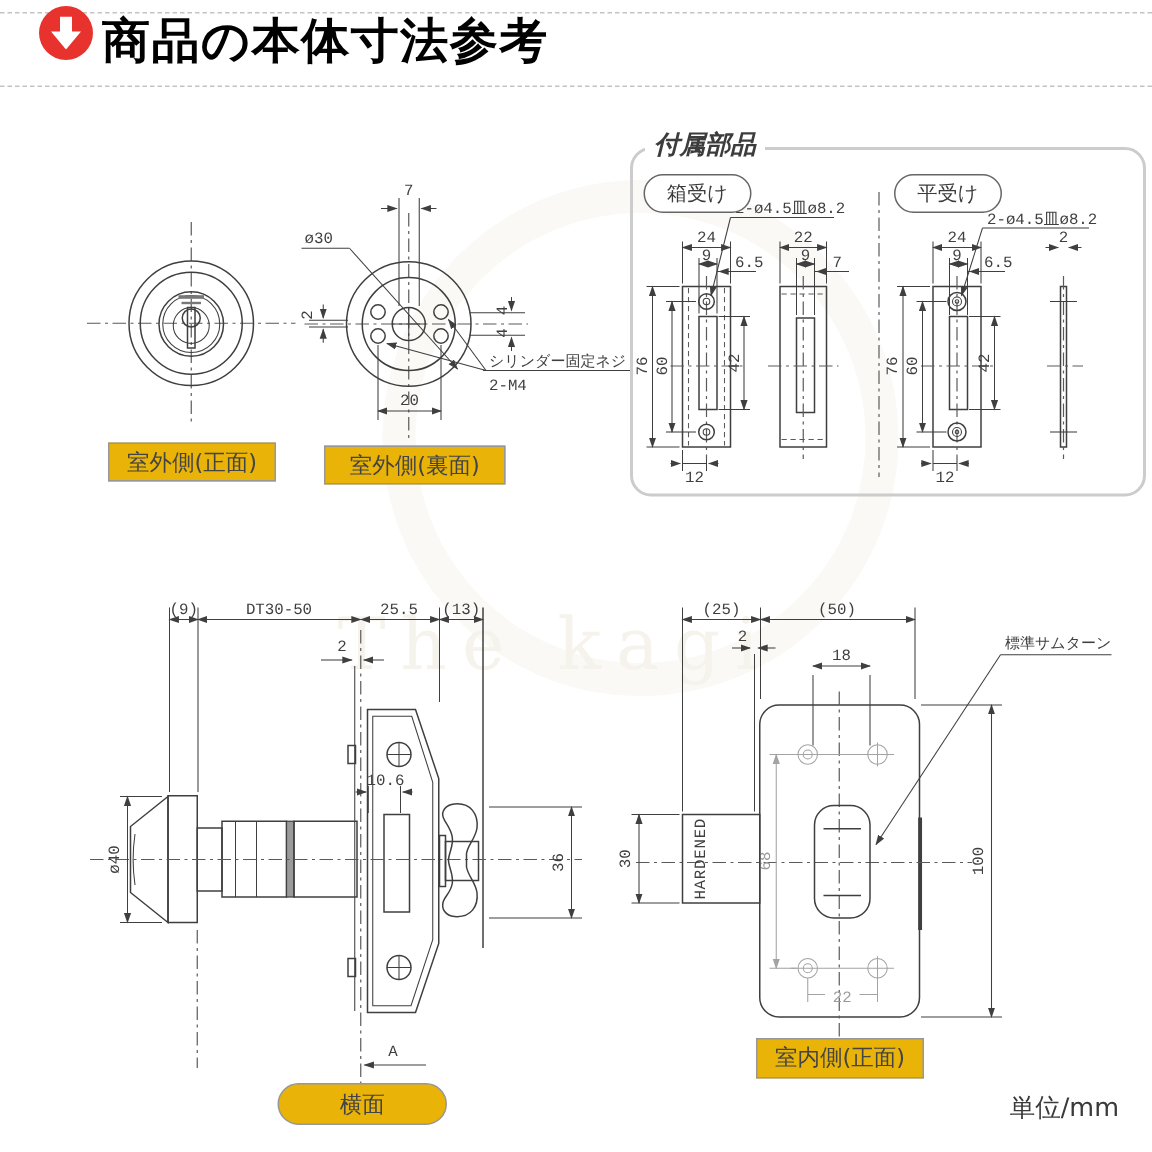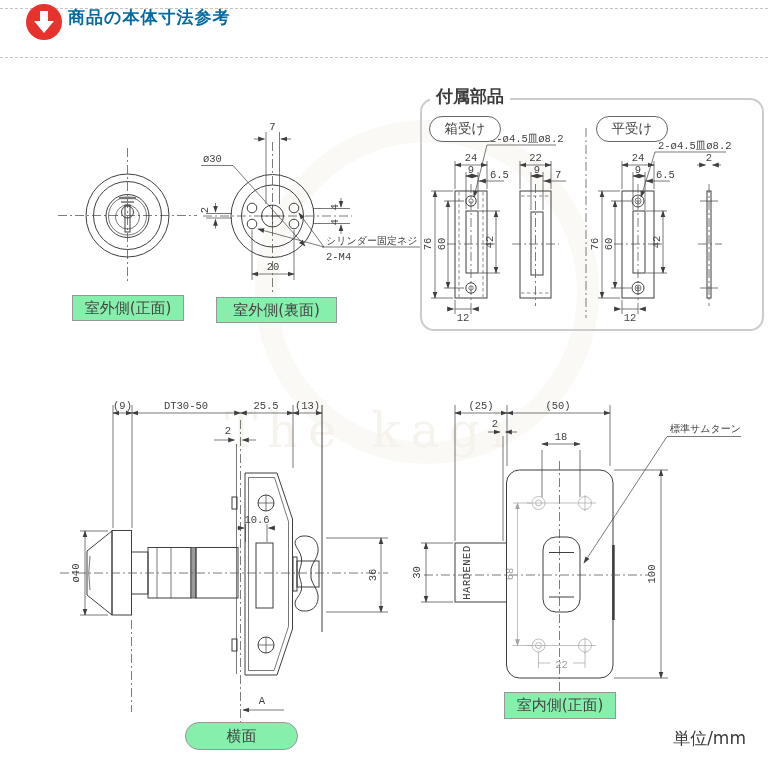--- a/index.html
+++ b/index.html
@@ -5,44 +5,44 @@
   html,body{margin:0;padding:0;}
   body{width:768px;height:768px;position:relative;background:#fff;overflow:hidden;
        font-family:"DejaVu Sans","Liberation Sans",sans-serif;}
   
   .hdr{position:absolute;left:0;top:0;width:768px;height:58px;
        border-top:1px dashed #c3c3c3;border-bottom:1px dashed #c3c3c3;box-sizing:border-box;
        display:flex;align-items:center;}
   .hdr{top:8px;height:50px;}
   .badge{position:absolute;left:26px;top:4px;width:36px;height:36px;border-radius:50%;
          background:#e8322e;display:flex;align-items:center;justify-content:center;}
-  .title{position:absolute;left:68px;top:6px;font-size:17px;font-weight:600;color:#0369a1;letter-spacing:1px;}
+  .title{position:absolute;left:68px;top:6px;font-size:32px;font-weight:600;color:#000000;letter-spacing:1px;}
   
   .wm-text{position:absolute;left:225px;top:402px;font-size:48px;color:#f5f3ec;
            font-family:"DejaVu Serif","Liberation Serif",serif;letter-spacing:10px;z-index:0;text-align:center;}
   .wm-circle{position:absolute;left:255px;top:120px;width:300px;height:300px;border-radius:50%;
              border:22px solid #faf9f5;z-index:0;}
   
   svg.draw{position:absolute;left:0;top:0;z-index:1;}
   .ln{stroke:#3f3f3f;stroke-width:1;fill:none;}
   .lt{stroke:#3f3f3f;stroke-width:.7;fill:none;}
   .cl{stroke:#5a5a5a;stroke-width:.8;fill:none;stroke-dasharray:9 3 2 3;}
   .hid{stroke:#5a5a5a;stroke-width:.7;fill:none;stroke-dasharray:3.5 2.5;}
   .gry{stroke:#a3a3a3;}
   .d{font-family:"Liberation Mono","DejaVu Sans Mono",monospace;font-size:10.5px;fill:#3f3f3f;}
   .dj{font-family:"DejaVu Sans","Liberation Sans",sans-serif;font-size:10px;fill:#3f3f3f;}
   .dg{fill:#9b9b9b;}
   .mid{text-anchor:middle;}
   
-  .tag{position:absolute;z-index:2;background:#86efac;border:1px solid #979797;color:#444;
+  .tag{position:absolute;z-index:2;background:#eab308;border:1px solid #979797;color:#444;
        font-size:15px;text-align:center;box-sizing:border-box;display:flex;align-items:center;justify-content:center;}
   .panel{position:absolute;left:420px;top:98px;width:344px;height:233px;border:2px solid #ccc;
          border-radius:14px;box-sizing:border-box;z-index:0;}
   .panel-title{position:absolute;left:430px;top:85px;z-index:2;background:#fff;padding:0 6px;
-               font-size:17px;font-weight:700;color:#3c3c3c;}
+               font-size:17px;font-weight:700;color:#3c3c3c;font-style:italic;}
   .pill{position:absolute;z-index:2;border:1.5px solid #666;border-radius:13px;font-size:13.5px;
         color:#3c3c3c;background:#fff;box-sizing:border-box;display:flex;align-items:center;justify-content:center;}
   .unit{position:absolute;right:22px;top:727px;font-size:17px;color:#3a3a3a;font-weight:500;z-index:2;text-align:right;}
 </style>
 </head>
 <body>
 
 <div class="hdr"></div>
 <div class="badge">
   <svg width="20" height="22" viewBox="0 0 20 22">

